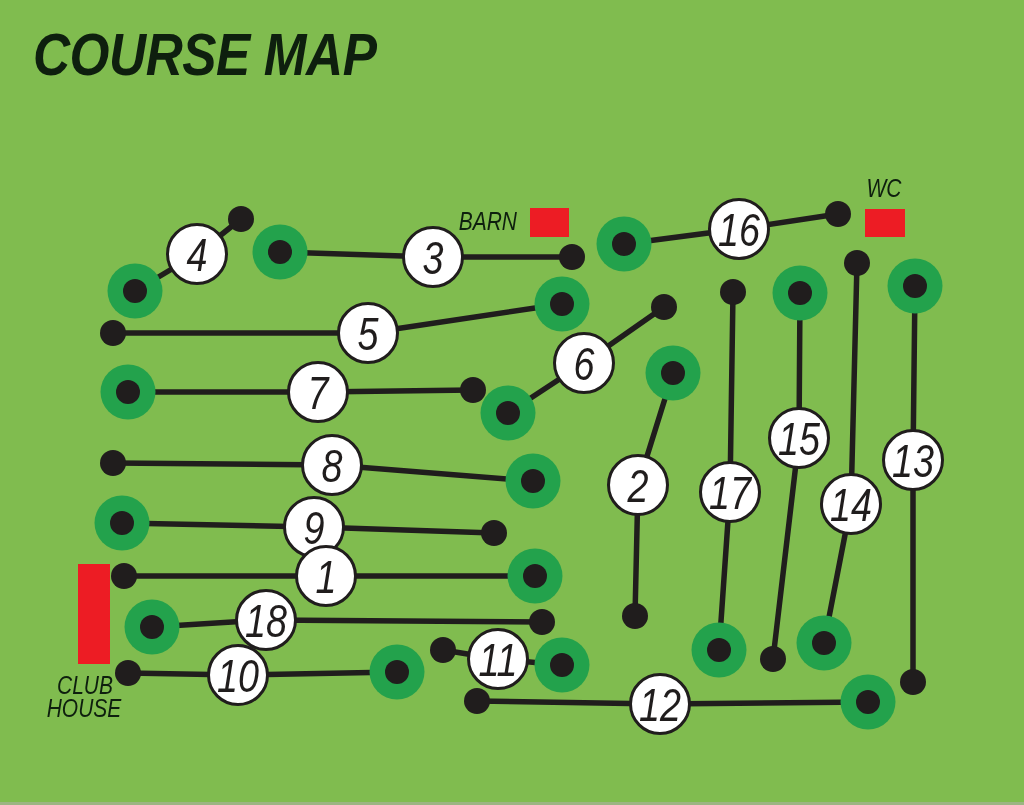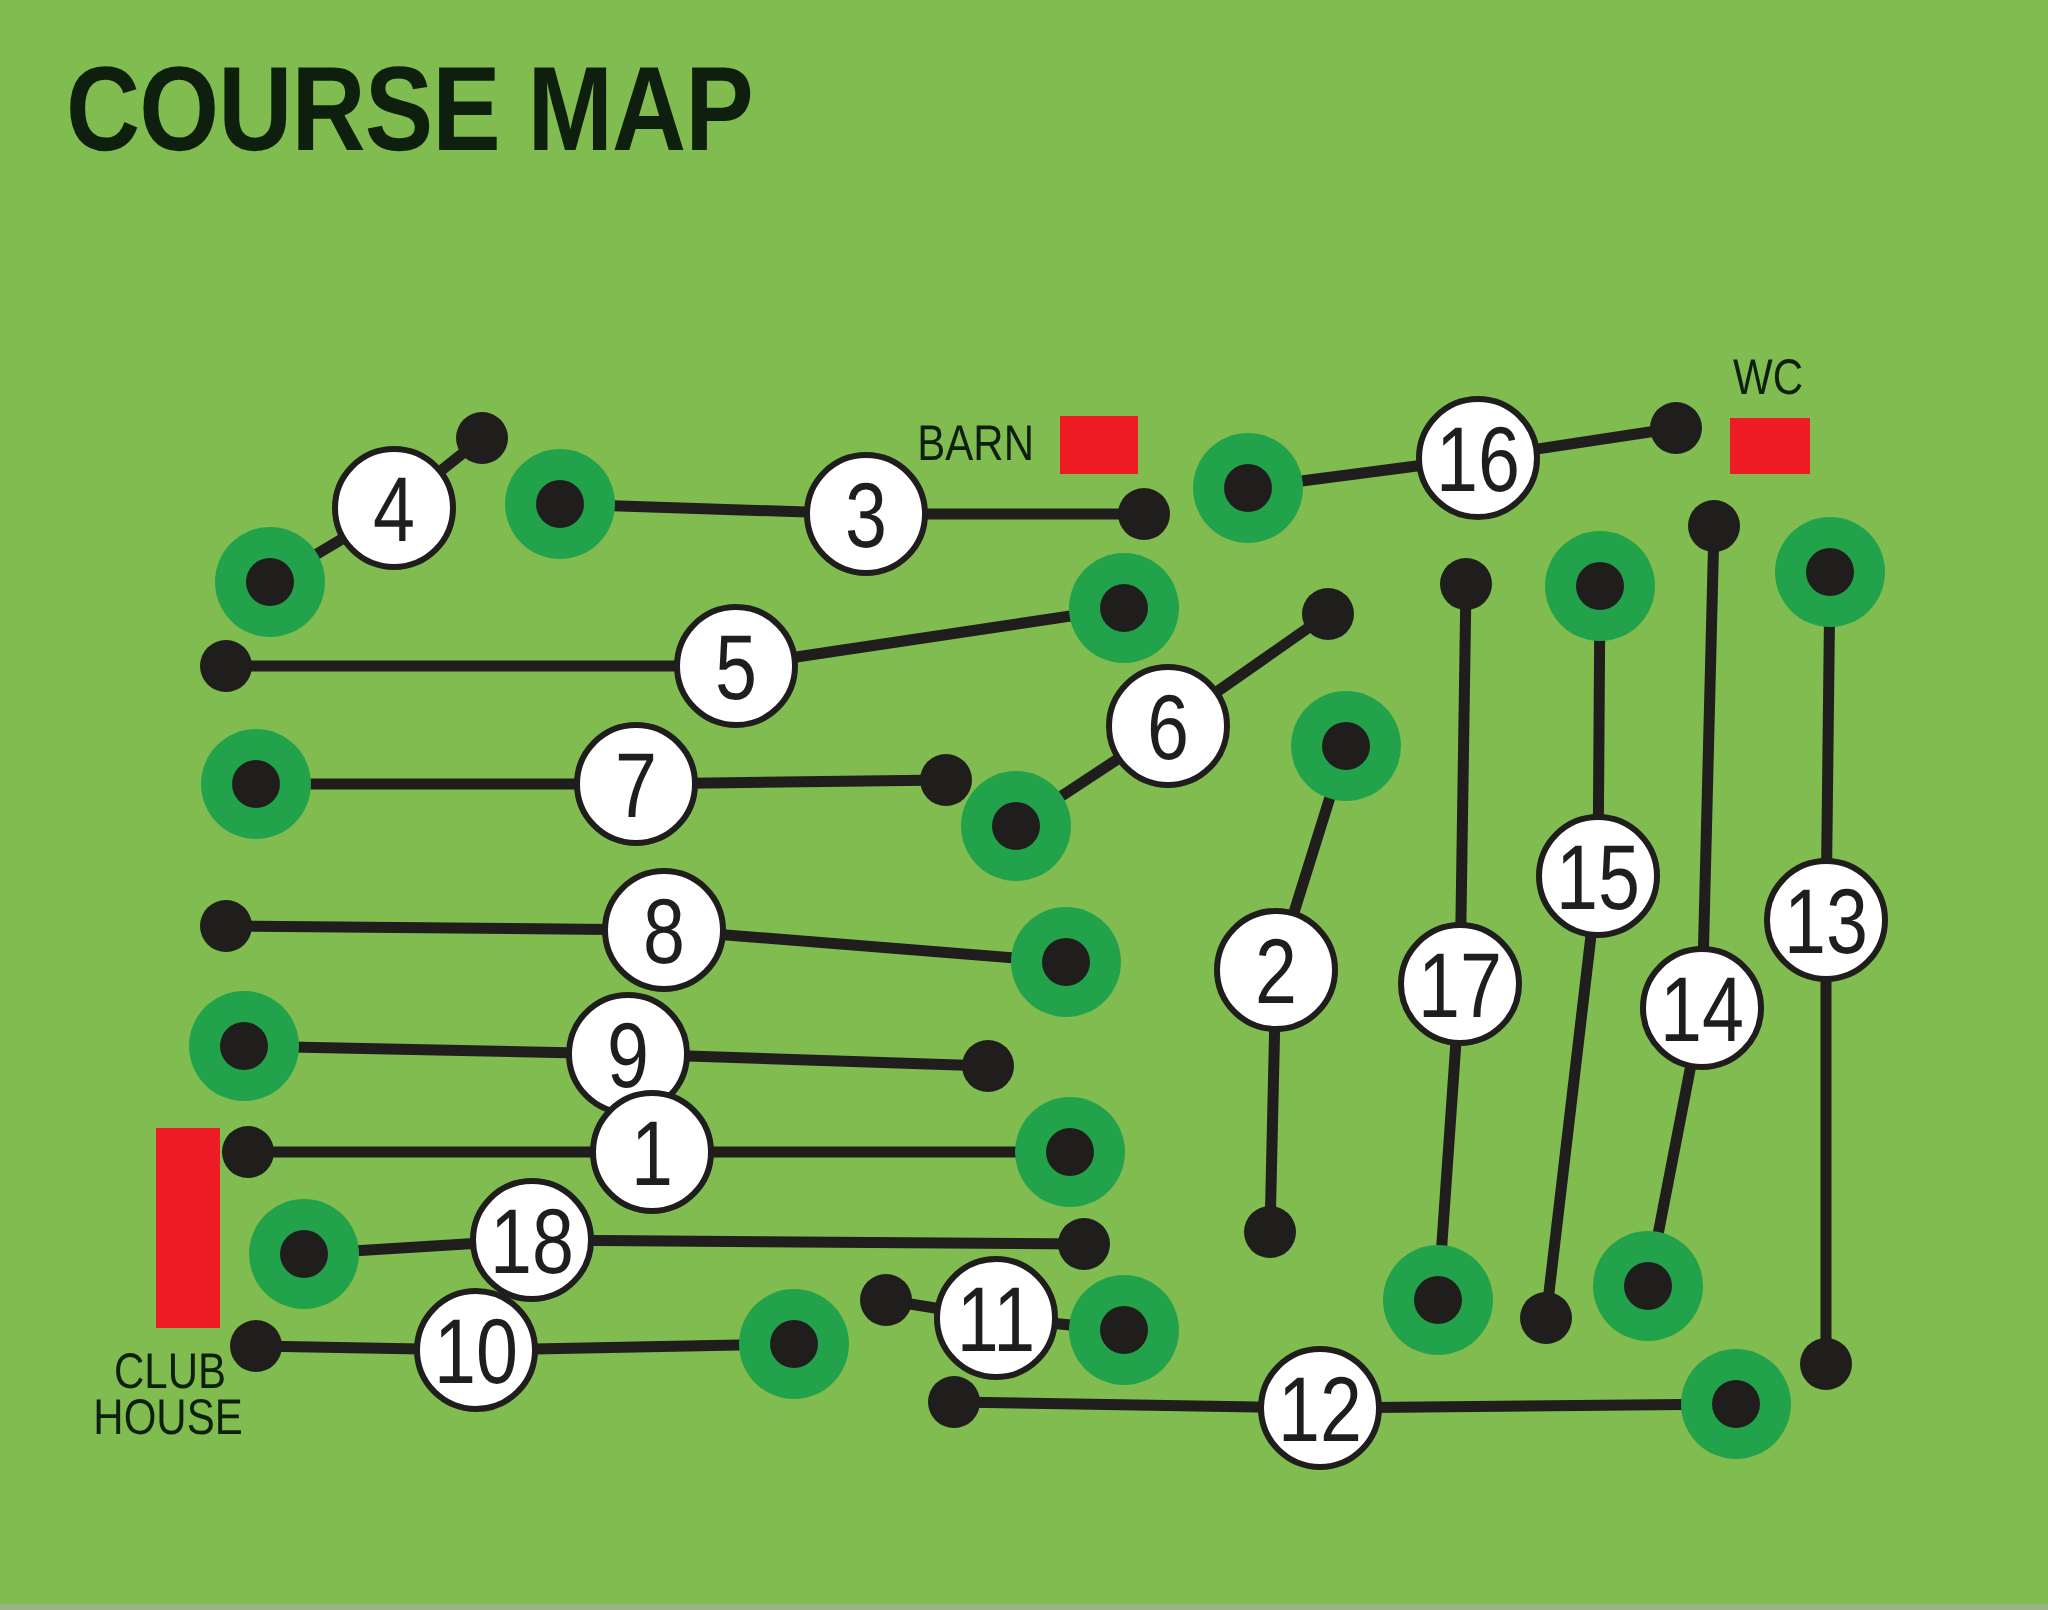--- a/index.html
+++ b/index.html
@@ -10,20 +10,21 @@
   body {
     width: 1024px;
     height: 805px;
     position: relative;
     overflow: hidden;
     font-family: "Liberation Sans", sans-serif;
   }
   .canvas {
     position: absolute;
     inset: 0;
+    font-style: italic;
   }
   h1.title {
     position: absolute;
     left: 33px;
     top: 25px;
     margin: 0;
     font-size: 60px;
     font-weight: bold;
     line-height: 1;
     letter-spacing: -0.5px;

